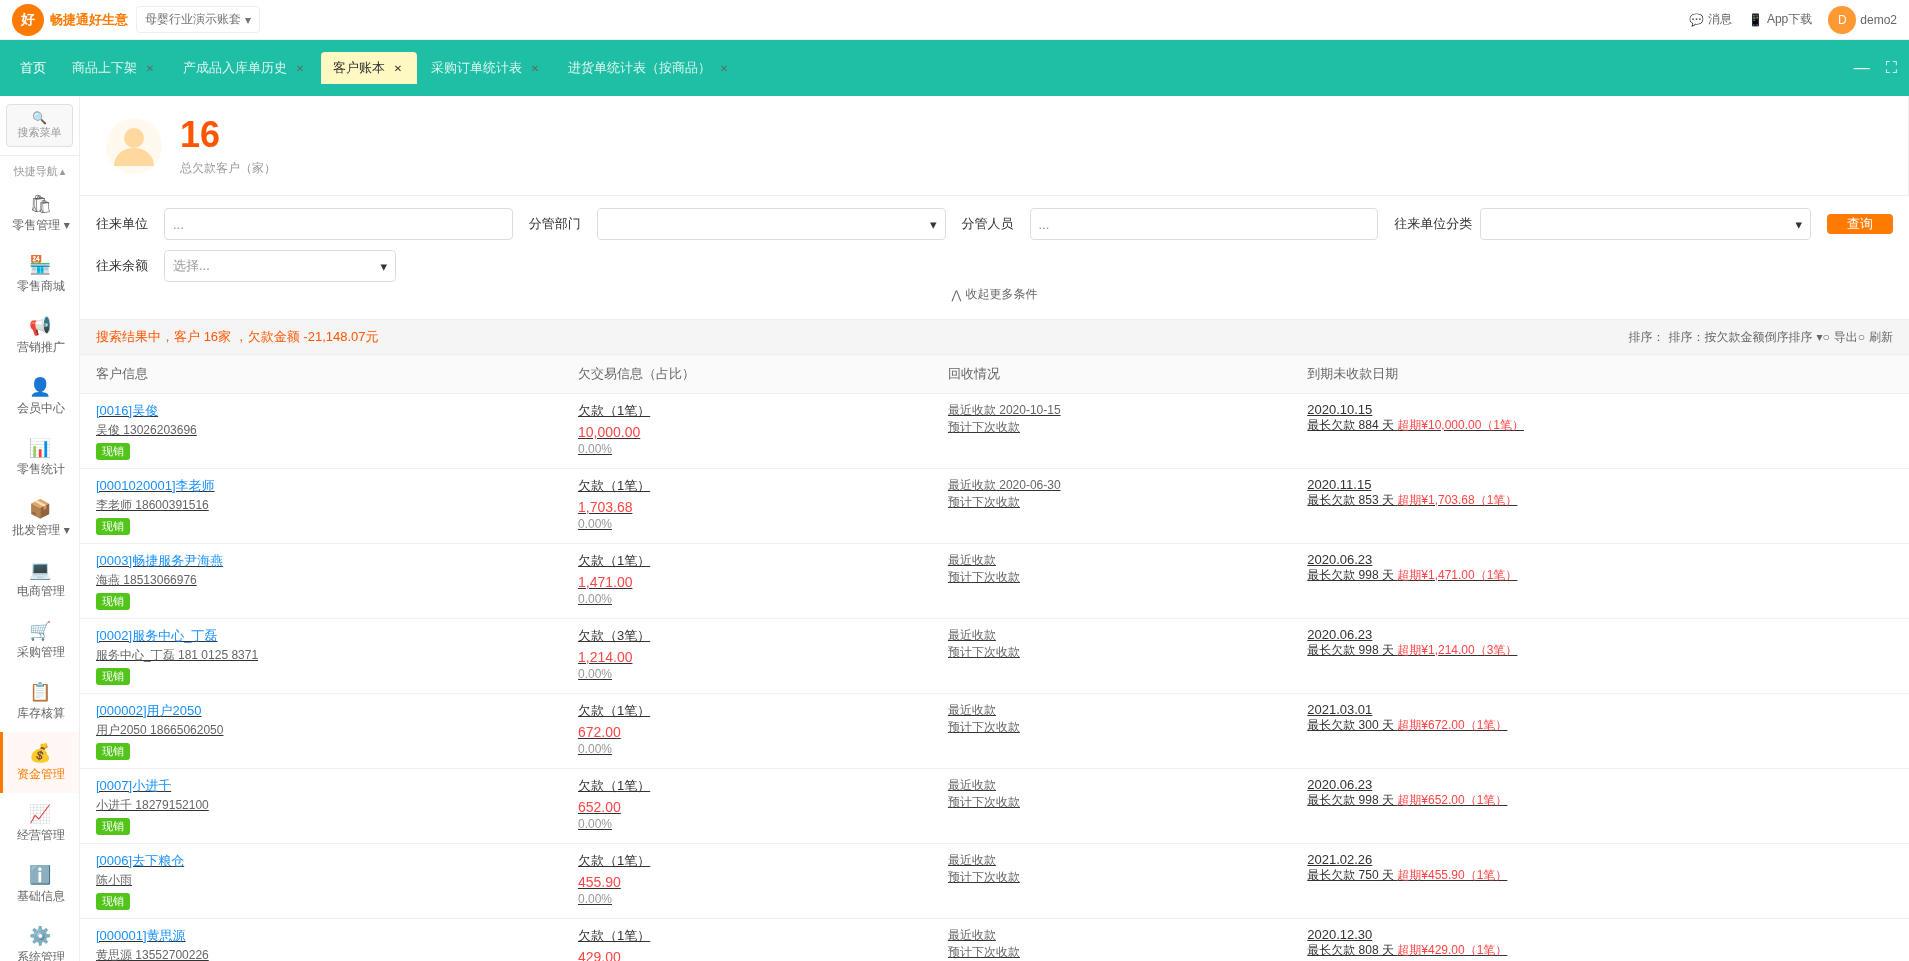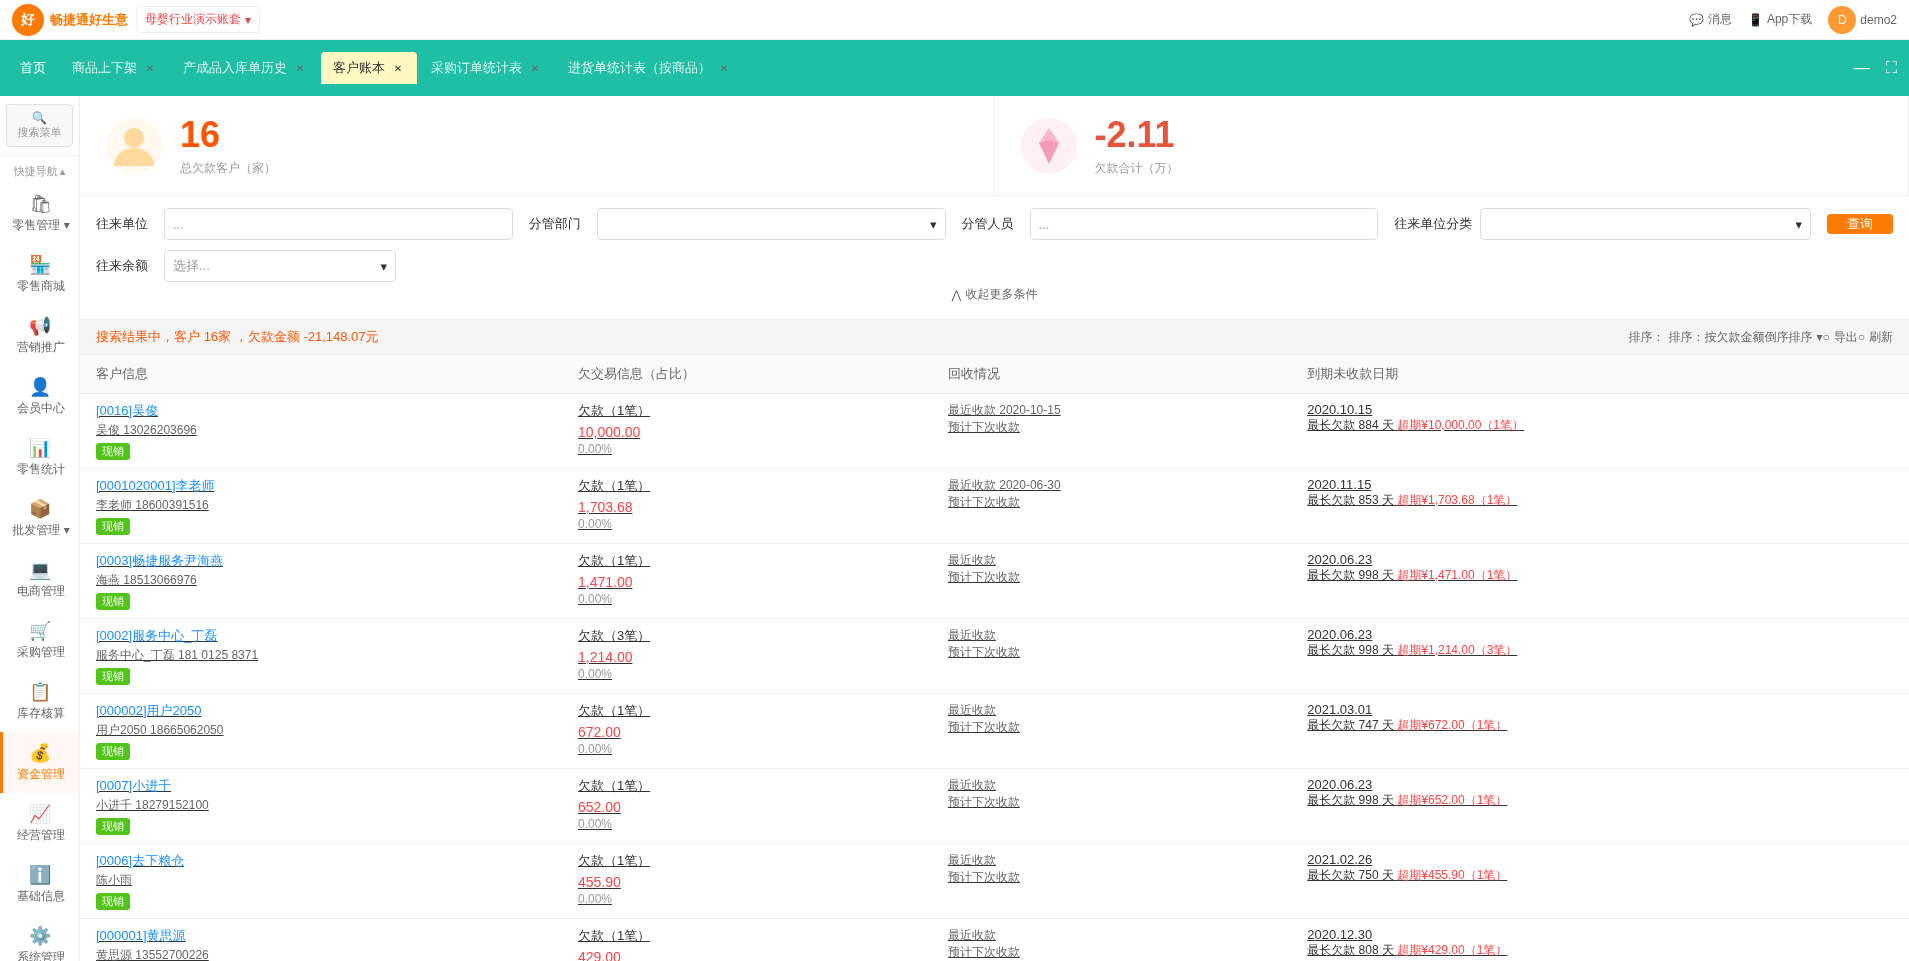--- a/index.html
+++ b/index.html
@@ -4,21 +4,21 @@
   <style>
     * { margin: 0; padding: 0; box-sizing: border-box; }
     body { font-family: 'Microsoft YaHei', Arial, sans-serif; font-size: 13px; background: #f5f5f5; color: #333; overflow: hidden; width: 1909px; min-height: 961px; }
 
     
     .top-bar { height: 40px; background: #fff; display: flex; align-items: center; justify-content: space-between; padding: 0 12px; border-bottom: 1px solid #eee; }
     .top-bar-left { display: flex; align-items: center; gap: 8px; }
     .logo-area { display: flex; align-items: center; gap: 6px; }
     .logo-icon { width: 32px; height: 32px; background: #ff7a00; border-radius: 50%; display: flex; align-items: center; justify-content: center; color: #fff; font-size: 14px; font-weight: bold; }
     .logo-text { color: #ff7a00; font-size: 13px; font-weight: bold; }
-    .store-selector { display: flex; align-items: center; gap: 4px; color: #ef4444; font-size: 12px; padding: 4px 8px; border: 1px solid #eee; border-radius: 4px; cursor: pointer; }
+    .store-selector { display: flex; align-items: center; gap: 4px; color: #737373; font-size: 12px; padding: 4px 8px; border: 1px solid #eee; border-radius: 4px; cursor: pointer; }
     .top-bar-right { display: flex; align-items: center; gap: 16px; }
     .top-bar-btn { display: flex; align-items: center; gap: 4px; color: #666; font-size: 12px; cursor: pointer; }
     .avatar { width: 28px; height: 28px; border-radius: 50%; background: #ff9933; display: flex; align-items: center; justify-content: center; color: #fff; font-size: 12px; }
 
     
     .tab-bar { height: 56px; background: #1ebfa5; display: flex; align-items: center; padding: 0 8px; gap: 2px; position: relative; }
     .tab { height: 32px; padding: 0 12px; display: flex; align-items: center; gap: 6px; border-radius: 4px 4px 0 0; cursor: pointer; font-size: 13px; color: rgba(255,255,255,0.85); white-space: nowrap; }
     .tab.home { color: #fff; }
     .tab.active { background: #fef9c3; color: #333; border-radius: 4px 4px 0 0; }
     .tab-close { width: 14px; height: 14px; border-radius: 50%; display: flex; align-items: center; justify-content: center; font-size: 10px; color: #666; cursor: pointer; }
@@ -239,33 +239,20 @@
             <circle cx="28" cy="28" r="28" fill="#fff3e0" opacity="0.5"></circle>
             <circle cx="28" cy="20" r="10" fill="#ffb74d" opacity="0.5"></circle>
             <path d="M8 48c0-11 9-18 20-18s20 7 20 18" fill="#ffb74d" opacity="0.5"></path>
           </svg>
         </div>
         <div class="stat-info">
           <div class="stat-number orange-red">16</div>
           <div class="stat-label">总欠款客户（家）</div>
         </div>
       </div>
-      <div class="stat-card">
-        <div class="stat-icon">
-          <svg viewBox="0 0 56 56" fill="none">
-            <circle cx="28" cy="28" r="28" fill="#fce4ec" opacity="0.5"></circle>
-            <path d="M28 10 L38 25 L28 22 L18 25 Z" fill="#f48fb1" opacity="0.6"></path>
-            <path d="M18 25 L28 22 L38 25 L28 46 Z" fill="#f06292" opacity="0.6"></path>
-          </svg>
-        </div>
-        <div class="stat-info">
-          <div class="stat-number red" style="color:#e8543a;">-2.11</div>
-          <div class="stat-label">欠款合计（万）</div>
-        </div>
-      </div>
     </div>
 
     <div class="filter-area">
       <div class="filter-row">
         <div class="filter-item">
           <span class="filter-label">往来单位</span>
           <div class="filter-input">
             <span class="filter-input-text">...</span>
           </div>
         </div>
@@ -444,21 +431,21 @@
       <div class="debt-amount">672.00</div>
       <div class="debt-percent">0.00%</div>
     </td>
     <td>
       <div class="collection-info">最近收款</div>
       <div class="collection-info">预计下次收款</div>
     </td>
     <td>
       <div class="collection-date">2021.03.01</div>
       <div class="overdue-info">
-        <span class="overdue-days">最长欠款 747 天 </span>
+        <span class="overdue-days">最长欠款 300 天 </span>
         <span class="overdue-link">超期¥672.00（1笔）</span>
       </div>
     </td>
   </tr>
             <tr>
     <td>
       <div class="customer-name">[0007]小进千</div>
       <div class="customer-sub">小进千  18279152100</div>
       <span class="tag-green">现销</span>
     </td>

